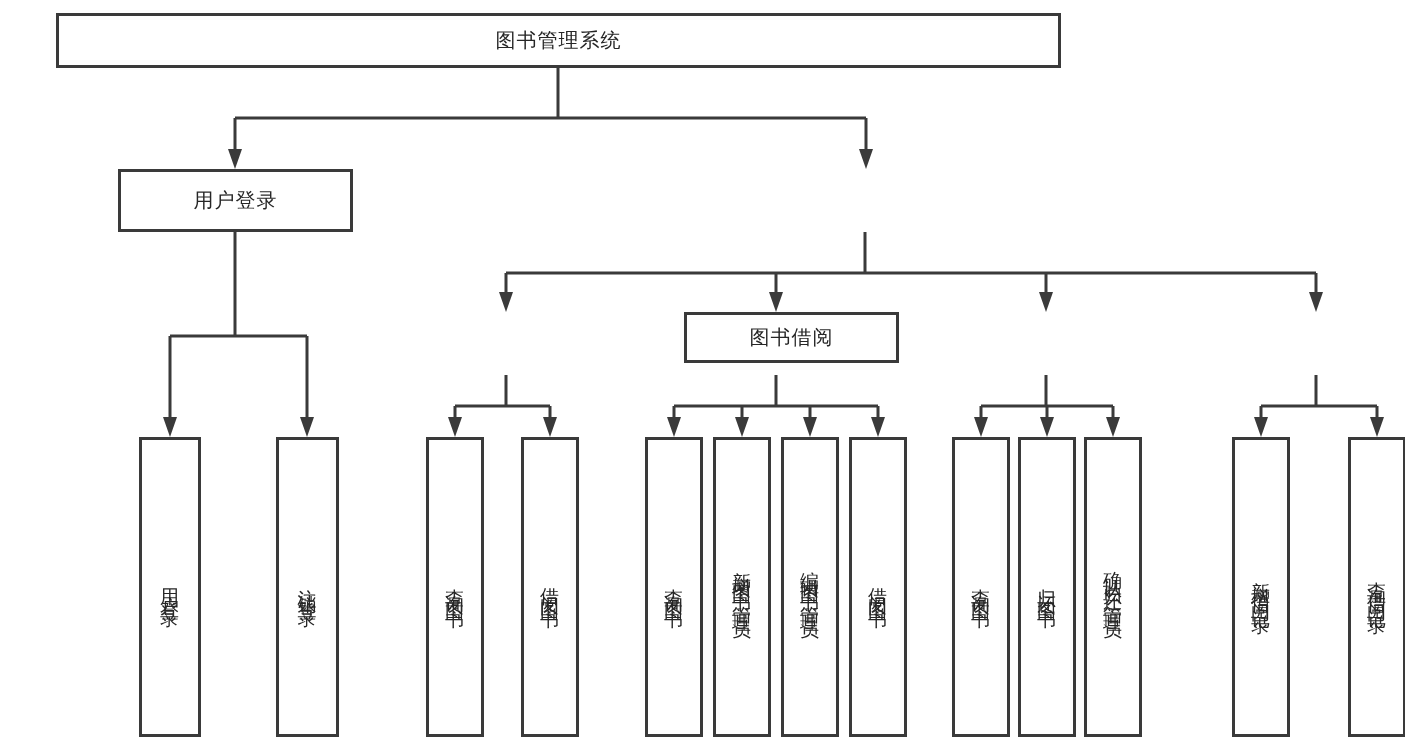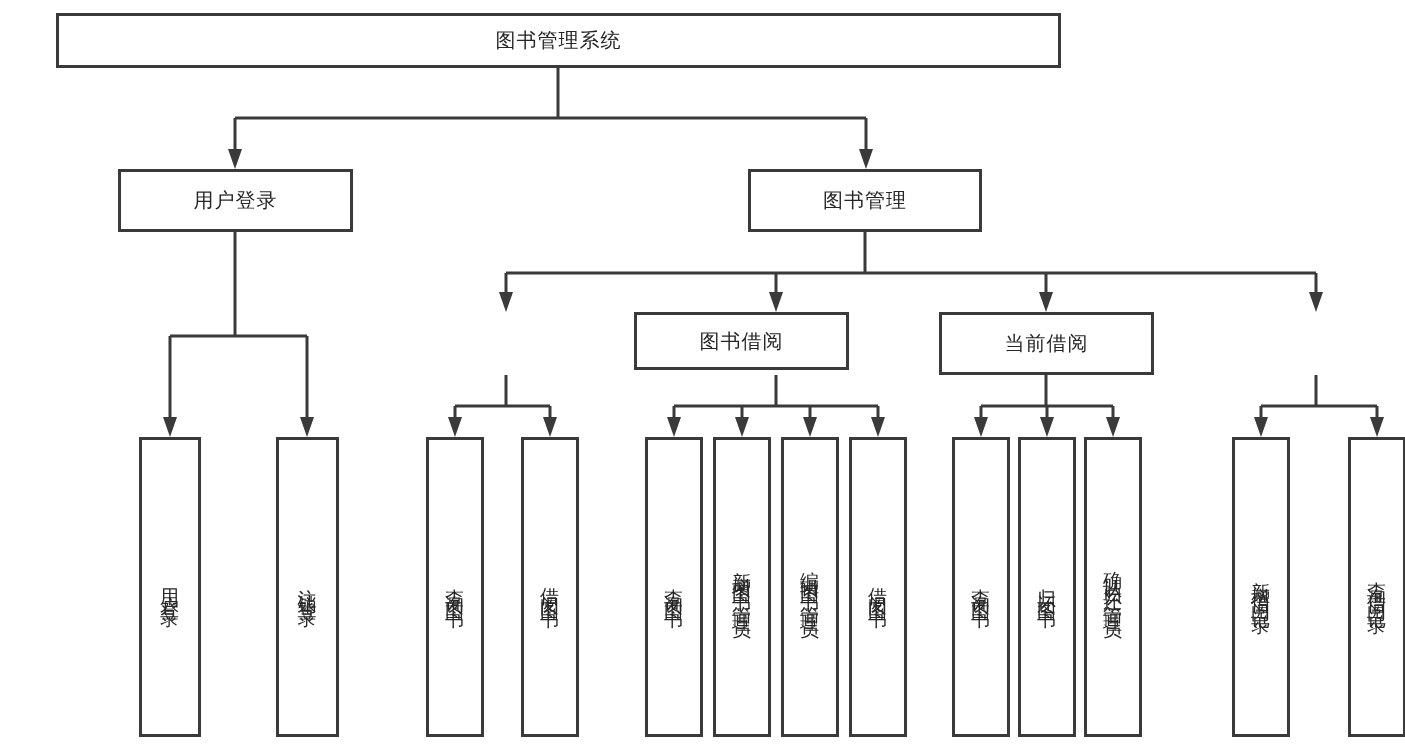--- a/index.html
+++ b/index.html
@@ -76,24 +76,22 @@
     <polygon points="1070,417 1084,417 1077,437"></polygon>
 
     <path d="M1280 375 V406 M1225 406 H1341 M1225 406 V419 M1341 406 V419"></path>
     <polygon points="1218,417 1232,417 1225,437"></polygon>
     <polygon points="1334,417 1348,417 1341,437"></polygon>
   </svg>
 
   <div class="box h" style="left:20px;top:13px;width:1005px;height:55px">图书管理系统</div>
 
   <div class="box h" style="left:82px;top:169px;width:235px;height:63px">用户登录</div>
-  <div class="box h" style="left:712px;top:169px;width:234px;height:63px">图书管理</div>
 
-  <div class="box h" style="left:598px;top:312px;width:215px;height:58px">图书借阅</div>
-  <div class="box h" style="left:903px;top:312px;width:215px;height:63px">当前借阅</div>
+  <div class="box h" style="left:648px;top:312px;width:215px;height:51px">图书借阅</div>
 
   <div class="box v" style="left:103px;top:437px;width:62px;height:300px">用户登录</div>
   <div class="box v" style="left:240px;top:437px;width:63px;height:300px">注销登录</div>
 
   <div class="box v" style="left:390px;top:437px;width:58px;height:300px">查询图书</div>
   <div class="box v" style="left:485px;top:437px;width:58px;height:300px">借阅图书</div>
 
   <div class="box v" style="left:609px;top:437px;width:58px;height:300px">查询图书</div>
   <div class="box v" style="left:677px;top:437px;width:58px;height:300px">新增图书（管理员）</div>
   <div class="box v" style="left:745px;top:437px;width:58px;height:300px">编辑图书（管理员）</div>

